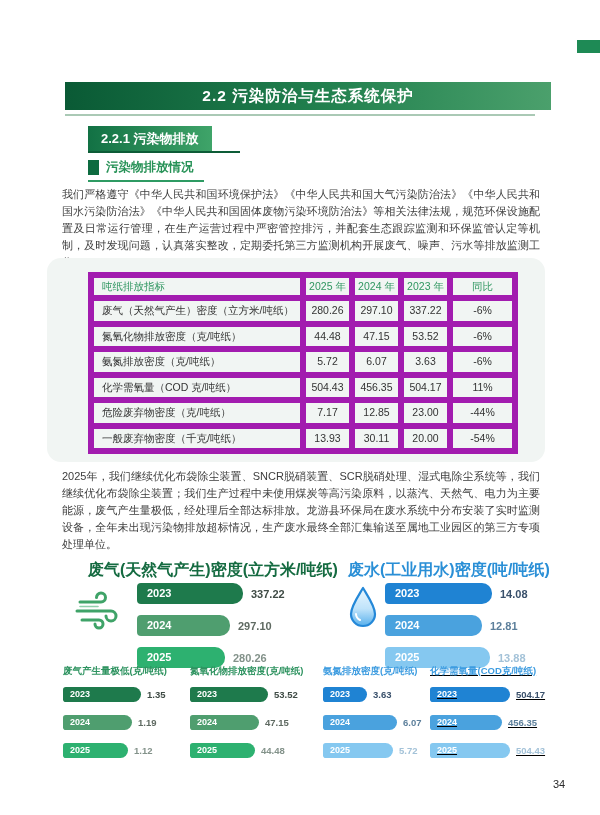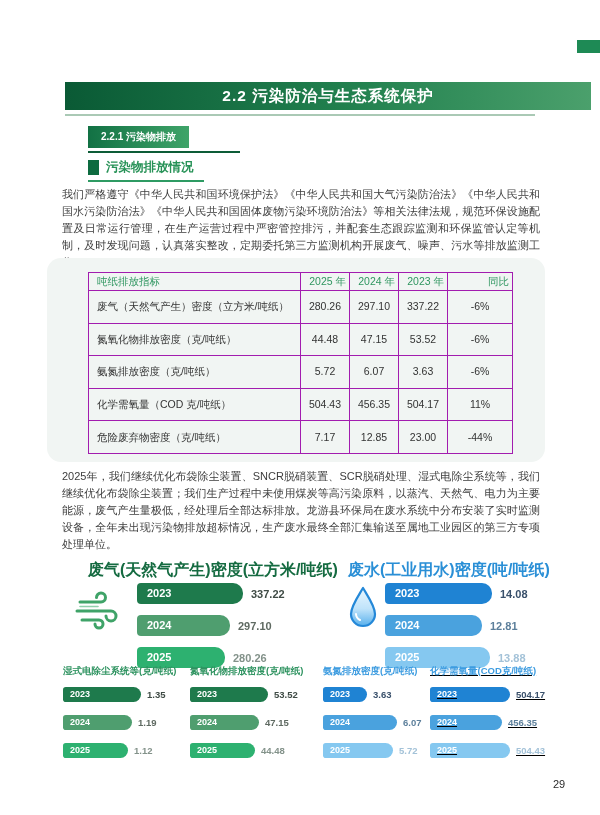--- a/index.html
+++ b/index.html
@@ -10,51 +10,51 @@
   .topnav{position:absolute;top:38px;left:0;width:600px;height:18px;
           display:flex;align-items:center;font-size:10.5px;color:#666;}
   .leader{flex:1;height:0;border-bottom:1px dotted #9fb3a8;margin:0 7px;min-width:14px;}
   .leader.long{flex:1.7;}
   .nav-item{white-space:nowrap;color:#666;}
   .nav-item.active{background:#1e8a55;color:#fff;font-weight:bold;
                    padding:2px 9px;border-radius:9px;}
   .edge-tab{position:absolute;top:40px;right:0;width:23px;height:13px;background:#1e8a55;}
 
   
-  .banner{position:absolute;left:65px;top:82px;width:526px;height:28px;line-height:28px;
+  .banner{position:absolute;left:65px;top:82px;width:486px;height:28px;line-height:28px;
           background:linear-gradient(90deg,#0a5a35 0%,#22814f 55%,#4ba06c 100%);
           color:#fff;font-size:15.5px;font-weight:bold;text-align:center;letter-spacing:1px;}
   .banner-line{position:absolute;left:65px;top:114px;width:470px;height:2px;background:#aac9b5;}
 
   
   .sec-box{position:absolute;left:88px;top:126px;padding:4px 13px;
            background:linear-gradient(90deg,#127144,#3fa469);
-           color:#fff;font-size:10px;font-weight:bold;}
+           color:#fff;font-size:13px;font-weight:bold;}
   .sec-line{position:absolute;left:88px;top:151px;width:152px;height:2px;background:#0d5c37;}
 
   
   .subsec{position:absolute;left:88px;top:159px;display:flex;align-items:center;gap:7px;}
   .subsec-square{width:11px;height:15px;background:#0d6b40;}
   .subsec-label{font-size:12.5px;font-weight:bold;color:#279257;}
   .subsec-line{position:absolute;left:88px;top:180px;width:116px;height:2px;background:#2e9b63;}
 
   
   .para{position:absolute;left:62px;width:478px;font-size:11px;line-height:17px;
         color:#3d3d3d;text-align:justify;}
   .para.p1{top:186px;}
   .para.p2{top:468px;}
 
   
   .panel{position:absolute;left:47px;top:258px;width:498px;height:204px;
          background:#f1f5f3;border-radius:14px;}
   table.data{position:absolute;left:88px;top:272px;width:424px;height:182px;
              border-collapse:collapse;font-size:10.5px;color:#333;table-layout:fixed;}
-  table.data th,table.data td{border:1px solid #a21caf;padding:2px 3px;text-align:center;
+  table.data th,table.data td{border:6px solid #a21caf;padding:2px 3px;text-align:center;
                               line-height:13px;font-weight:normal;}
-  table.data th{color:#2f9660;text-align:right;}
+  table.data th{color:#2f9660;}
   table.data .ind{text-align:left;padding-left:8px;}
   table.data col.c0{width:212px;} table.data col.cy{width:49px;} table.data col.c4{width:65px;}
 
   
   .bigchart-title{position:absolute;top:560px;font-size:16px;font-weight:bold;}
   .bigchart-title.green{left:88px;color:#156b41;}
   .bigchart-title.blue{left:348px;color:#2a8fd6;}
   .icon-wind{position:absolute;left:74px;top:589px;}
   .icon-drop{position:absolute;left:346px;top:585px;}
   .bars{position:absolute;display:flex;flex-direction:column;}
@@ -147,20 +147,27 @@
           <td>504.17</td>
           <td>11%</td>
         </tr>
         <tr>
           <td class="ind">危险废弃物密度（克/吨纸）</td>
           <td>7.17</td>
           <td>12.85</td>
           <td>23.00</td>
           <td>-44%</td>
         </tr>
+        <tr>
+          <td class="ind">一般废弃物密度（千克/吨纸）</td>
+          <td>13.93</td>
+          <td>30.11</td>
+          <td>20.00</td>
+          <td>-54%</td>
+        </tr>
       </tbody>
   </table>
 
   <div class="para p2">2025年，我们继续优化布袋除尘装置、SNCR脱硝装置、SCR脱硝处理、湿式电除尘系统等，我们继续优化布袋除尘装置；我们生产过程中未使用煤炭等高污染原料，以蒸汽、天然气、电力为主要能源，废气产生量极低，经处理后全部达标排放。龙游县环保局在废水系统中分布安装了实时监测设备，全年未出现污染物排放超标情况，生产废水最终全部汇集输送至属地工业园区的第三方专项处理单位。</div>
 
   <div class="bigchart-title green">废气(天然气产生)密度(立方米/吨纸)</div>
   <div class="bigchart-title blue">废水(工业用水)密度(吨/吨纸)</div>
 
   <span class="icon-wind">
     <svg width="50" height="46" viewBox="0 0 50 46">
@@ -212,21 +219,21 @@
         <div class="bar" style="width: 97px; background: rgb(74, 162, 222);">2024</div>
         <span class="bar-val" style="color: rgb(92, 127, 155);">12.81</span>
       </div>
       <div class="bar-row">
         <div class="bar" style="width: 105px; background: rgb(133, 200, 240);">2025</div>
         <span class="bar-val" style="color: rgb(163, 194, 216);">13.88</span>
       </div>
     </div>
 
   <div class="smallchart sc1 t-green">
-    <div class="sc-title">湿式电除尘系统等(克/吨纸)</div>
+    <div class="sc-title">废气产生量极低(克/吨纸)</div>
     <div class="bars">
         <div class="bar-row">
           <div class="bar" style="width: 78px; background: rgb(30, 122, 76);">2023</div>
           <span class="bar-val" style="color: rgb(63, 75, 69);">1.35</span>
         </div>
         <div class="bar-row">
           <div class="bar" style="width: 69px; background: rgb(79, 158, 111);">2024</div>
           <span class="bar-val" style="color: rgb(95, 106, 98);">1.19</span>
         </div>
         <div class="bar-row">
@@ -280,14 +287,14 @@
           <div class="bar" style="width: 72px; background: rgb(74, 162, 222);">2024</div>
           <span class="bar-val" style="color: rgb(92, 127, 155);">456.35</span>
         </div>
         <div class="bar-row">
           <div class="bar" style="width: 80px; background: rgb(133, 200, 240);">2025</div>
           <span class="bar-val" style="color: rgb(163, 194, 216);">504.43</span>
         </div>
       </div>
   </div>
 
-  <div class="pagenum">29</div>
+  <div class="pagenum">34</div>
 </div>
 
 </body></html>

